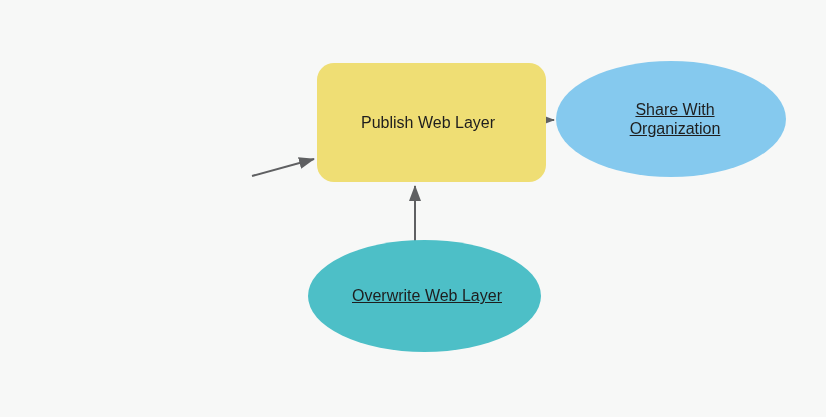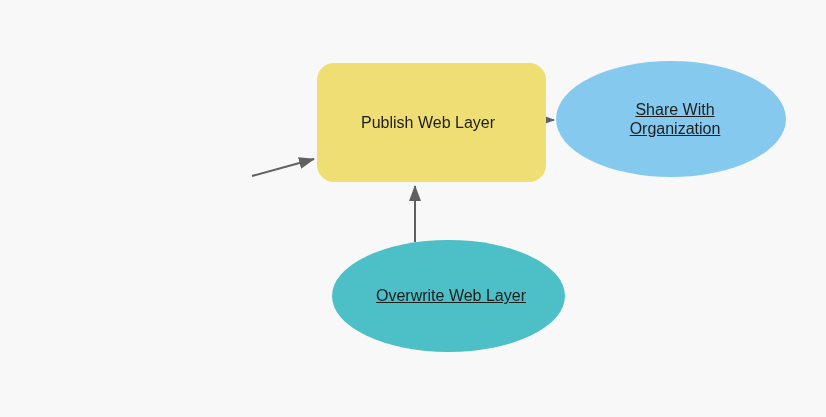--- a/index.html
+++ b/index.html
@@ -49,21 +49,21 @@
     left: 317px; top: 63px;
     width: 185px; height: 119px;
   }
   .node-publish .node-label { max-width: 142px; }
   .node-share {
     left: 556px; top: 61px;
     width: 186px; height: 116px;
   }
   .node-share .node-label { max-width: 150px; }
   .node-overwrite {
-    left: 332px; top: 240px;
+    left: 308px; top: 240px;
     width: 189px; height: 112px;
   }
   .node-overwrite .node-label { max-width: 166px; }
 </style>
 </head>
 <body>
 
 <div class="canvas" style="background: rgb(247, 248, 247);">
 
   <svg class="connectors" viewBox="0 0 826 417" xmlns="http://www.w3.org/2000/svg">

